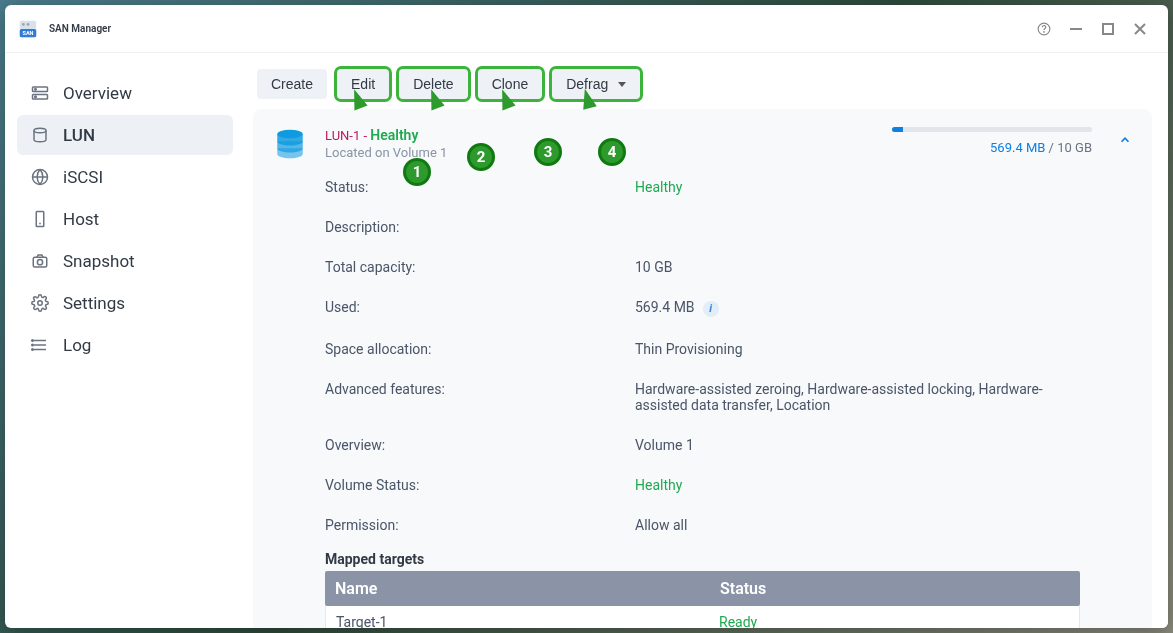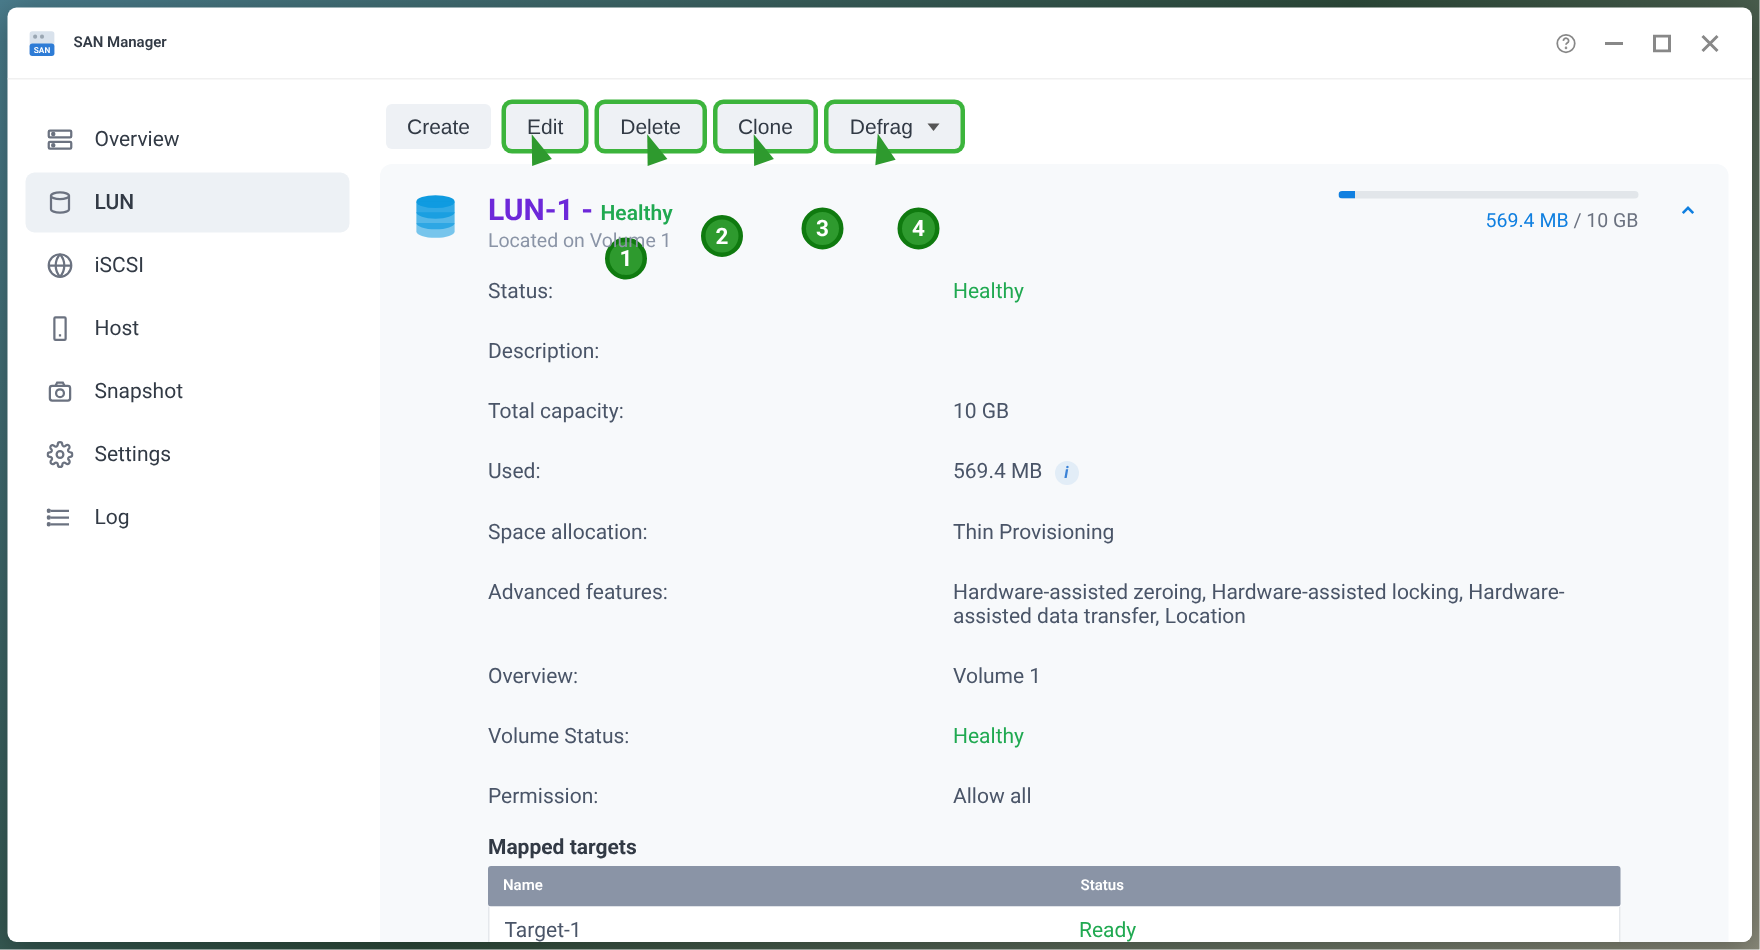--- a/index.html
+++ b/index.html
@@ -41,21 +41,21 @@
     gap:2px;
     flex-shrink:0;
   }
   .nav-item {
     display:flex;
     align-items:center;
     height:40px;
     padding:0 14px;
     border-radius:6px;
     color:#323a45;
-    font-size:14px;
+    font-size:17px;
     cursor:pointer;
     gap:14px;
   }
   .nav-item.active { background:#edf1f5; font-weight:500; }
   .nav-item .nav-ico { width:18px; height:18px; color:#6b7280; flex-shrink:0; }
   .main {
     flex:1;
     padding: 12px 16px 16px 8px;
     min-width:0;
     overflow:auto;
@@ -74,21 +74,21 @@
   }
   .tb-btn.hl { box-shadow: 0 0 0 3px #3cb43c; }
   .caret-down { width:0;height:0;border-left:4px solid transparent;border-right:4px solid transparent;border-top:5px solid #555; margin-left:4px; }
   .panel {
     background:#f7f9fb;
     border-radius:8px;
     padding:18px 20px;
   }
   .lun-header { display:flex; align-items:flex-start; position:relative; }
   .lun-ico { width:34px; height:34px; margin-right:18px; color:#0f9be0; flex-shrink:0; }
-  .lun-name { font-weight:700; font-size:20px; color:#6d28d9; }
+  .lun-name { font-weight:400; font-size:13px; color:#be185d; }
   .lun-health { color:#20a951; font-weight:600; }
   .lun-sub { font-size:13px; color:#8a94a6; margin-top:2px; }
   .usage-block { position:absolute; right:40px; top:0; width:200px; }
   .usage-bar { height:5px; background:#e2e6ea; border-radius:3px; overflow:hidden; margin-bottom:8px; }
   .usage-bar .fill { height:100%; background:#0f7fe0; }
   .usage-text { font-size:13px; text-align:right; }
   .usage-text .used { color:#0f7fe0; }
   .usage-text .total { color:#6b7280; }
   .collapse { position:absolute; right:0; top:6px; color:#0f7fe0; cursor:pointer; }
   .detail-grid {
@@ -100,21 +100,21 @@
     color:#4a5568;
     padding-left:52px;
     padding-right:52px;
   }
   .detail-grid .lbl { color:#4a5568; }
   .detail-grid .val { color:#4a5568; }
   .val.green { color:#20a951; }
   .info-ico { display:inline-flex; width:16px;height:16px; background:#e2edf7; color:#3b82d6; border-radius:50%; font-size:11px; align-items:center; justify-content:center; margin-left:8px; font-weight:700; font-style:italic; }
   .mt-header { font-weight:700; color:#323a45; margin-top:18px; padding-left:52px; margin-bottom:4px; }
   .mt-table { margin-left:52px; margin-right:52px; border:0; }
-  .mt-head { display:flex; background:#8a94a6; color:#fff; font-weight:600; font-size:10px; border-radius:2px; }
+  .mt-head { display:flex; background:#8a94a6; color:#fff; font-weight:600; font-size:16px; border-radius:2px; }
   .mt-head > div, .mt-row > div { padding:8px 10px; }
   .mt-row { display:flex; background:#fff; border:1px solid #e5e8ec; border-top:none; }
   .mt-col1 { flex:1; }
   .mt-col2 { width:370px; }
   .mt-row .mt-col2 { color:#20a951; }
   
   .bubble {
     position:absolute;
     width:28px;height:28px;
     background:#2e9a2e;

